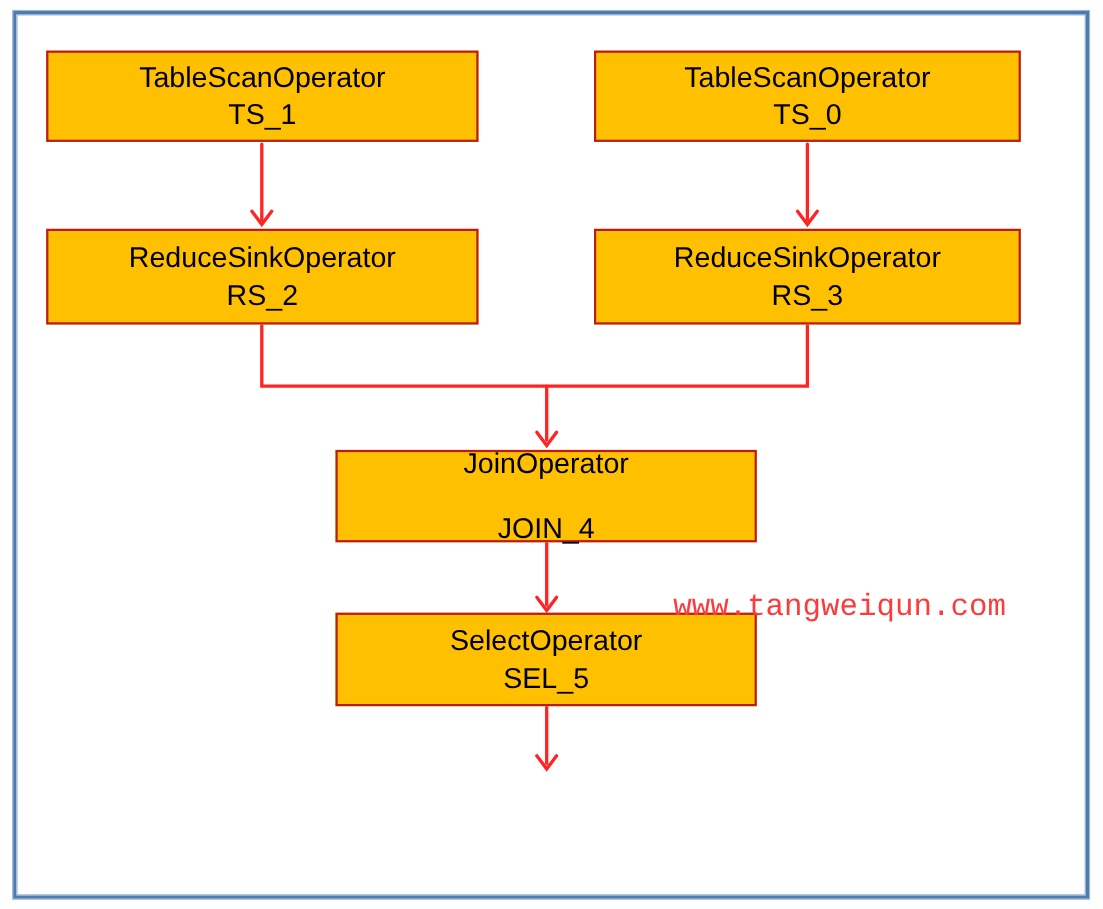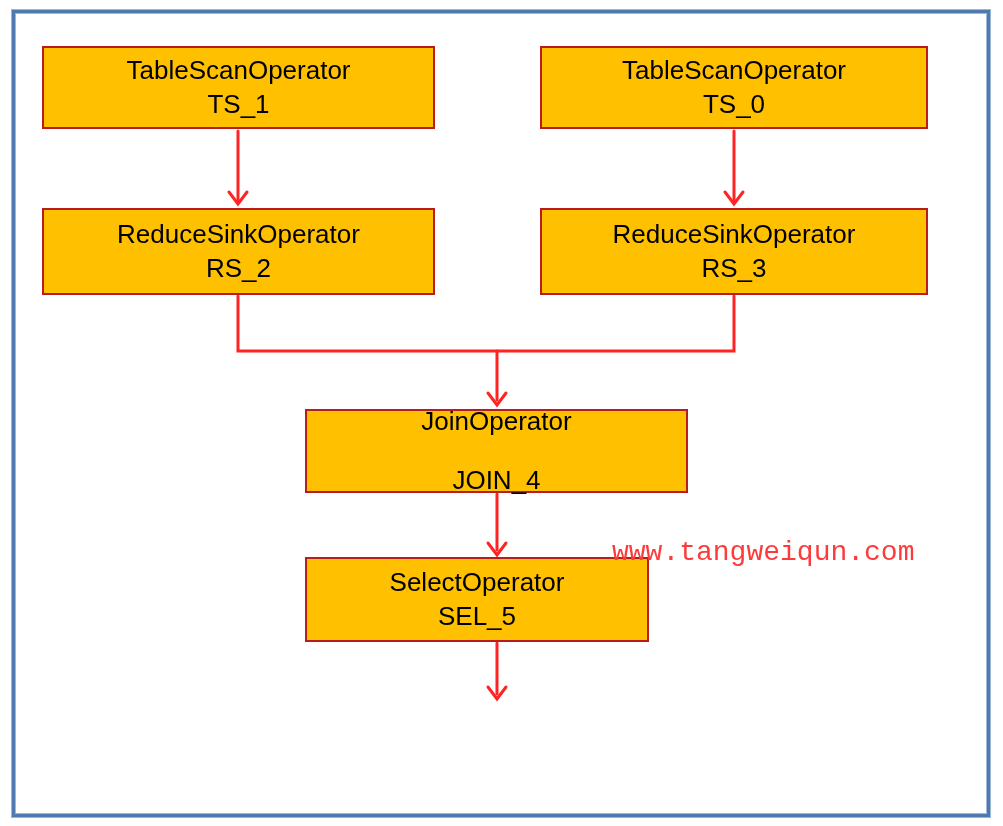--- a/index.html
+++ b/index.html
@@ -34,21 +34,21 @@
     color: #000000;
     font-size: 26px;
     line-height: 1.28;
   }
   .node .node-type, .node .node-label { display: block; }
   #node-ts1  { left: 42px;  top: 46px;  width: 393px; height: 83px; }
   #node-ts0  { left: 540px; top: 46px;  width: 388px; height: 83px; }
   #node-rs2  { left: 42px;  top: 208px; width: 393px; height: 87px; }
   #node-rs3  { left: 540px; top: 208px; width: 388px; height: 87px; }
   #node-join4 { left: 305px; top: 409px; width: 383px; height: 84px; gap: 25px; }
-  #node-sel5  { left: 305px; top: 557px; width: 344px; height: 85px; }
+  #node-sel5  { left: 305px; top: 557px; width: 383px; height: 85px; }
   #node-fs6   { left: 305px; top: 702px; width: 383px; height: 86px; }
   .edges {
     position: absolute;
     left: 0; top: 0;
     width: 1003px; height: 826px;
     pointer-events: none;
   }
   .watermark {
     position: absolute;
     left: 612px; top: 509px;

